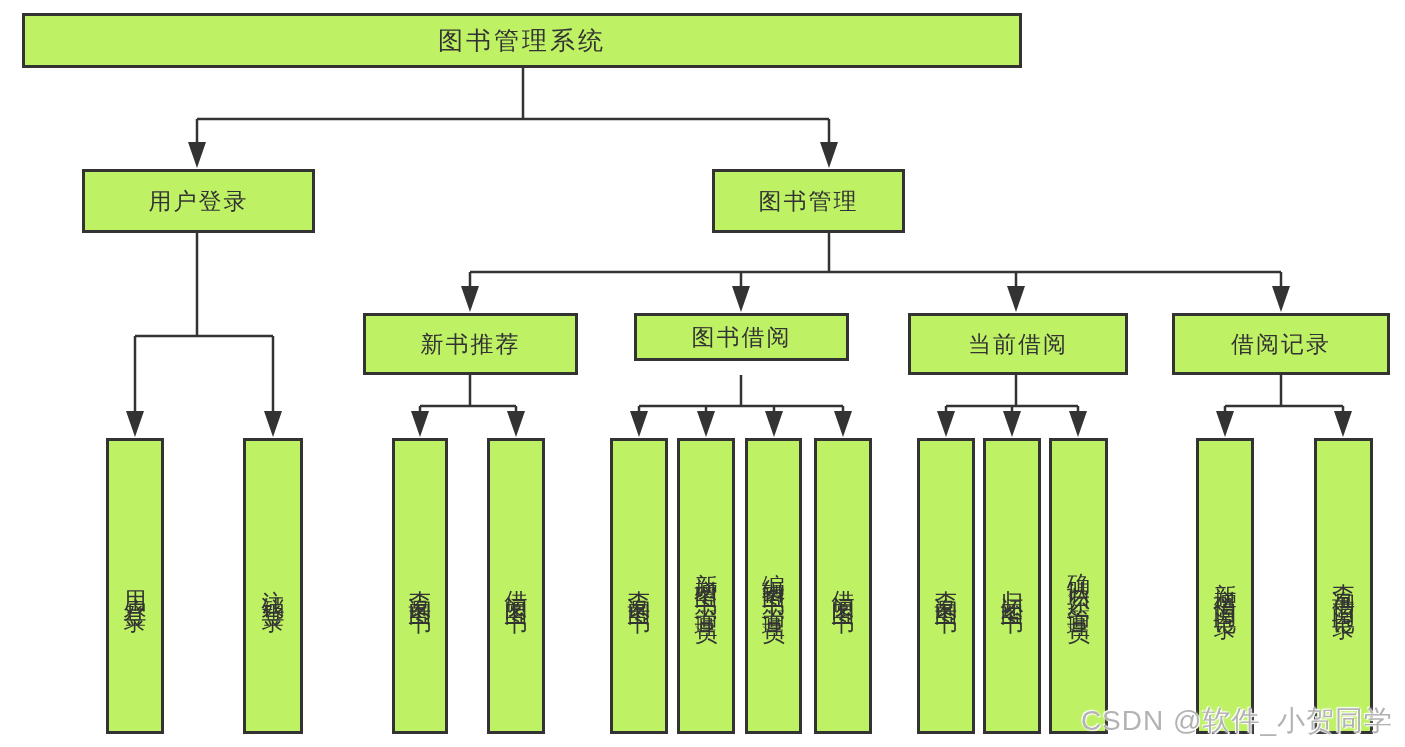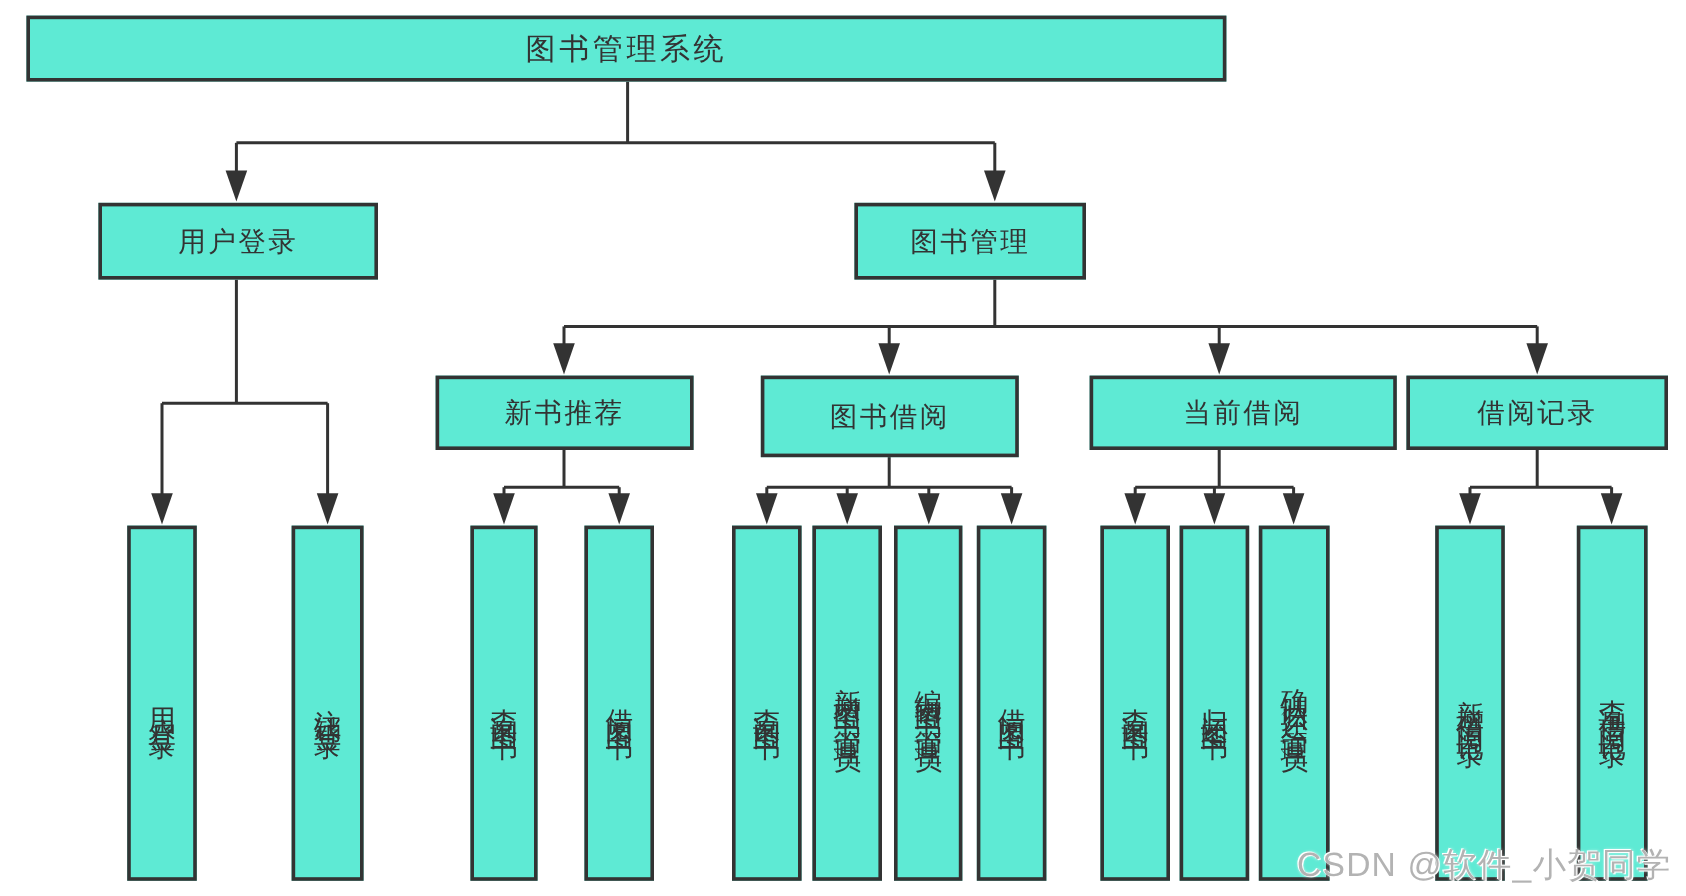--- a/index.html
+++ b/index.html
@@ -19,21 +19,21 @@
     position: absolute;
     left: 0;
     top: 0;
     width: 1405px;
     height: 747px;
   }
   .box {
     position: absolute;
     box-sizing: border-box;
     border: 3px solid #333333;
-    background: #5eead4;
+    background: #bef264;
     color: #333333;
     display: flex;
     align-items: center;
     justify-content: center;
     text-align: center;
   }
   .h-box {
     font-size: 23px;
     letter-spacing: 2px;
     white-space: nowrap;
@@ -137,22 +137,22 @@
       <polygon points="1334,411 1352,411 1343,437"></polygon>
     </g>
   </svg>
 
   <div class="box h-box root-box" style="left:22px; top:13px; width:1000px; height:55px;">图书管理系统</div>
 
   <div class="box h-box" style="left:82px; top:169px; width:233px; height:64px;">用户登录</div>
   <div class="box h-box" style="left:712px; top:169px; width:193px; height:64px;">图书管理</div>
 
   <div class="box h-box" style="left:363px; top:313px; width:215px; height:62px;font-family:Liberation Mono, monospace;">新书推荐</div>
-  <div class="box h-box" style="left:634px; top:313px; width:215px; height:68px;">图书借阅</div>
-  <div class="box h-box" style="left:908px; top:313px; width:256px; height:62px;text-align:center;">当前借阅</div>
+  <div class="box h-box" style="left:634px; top:313px; width:215px; height:48px;">图书借阅</div>
+  <div class="box h-box" style="left:908px; top:313px; width:220px; height:62px;text-align:center;">当前借阅</div>
   <div class="box h-box" style="left:1172px; top:313px; width:218px; height:62px;">借阅记录</div>
 
   <div class="box v-box" style="left:106px; top:438px; width:58px; height:296px;">用户登录</div>
   <div class="box v-box" style="left:243px; top:438px; width:60px; height:296px;">注销登录</div>
 
   <div class="box v-box" style="left:392px; top:438px; width:56px; height:296px;">查询图书</div>
   <div class="box v-box" style="left:487px; top:438px; width:58px; height:296px;">借阅图书</div>
 
   <div class="box v-box" style="left:610px; top:438px; width:58px; height:296px;">查询图书</div>
   <div class="box v-box" style="left:677px; top:438px; width:58px; height:296px;">新增图书（管理员）</div>

